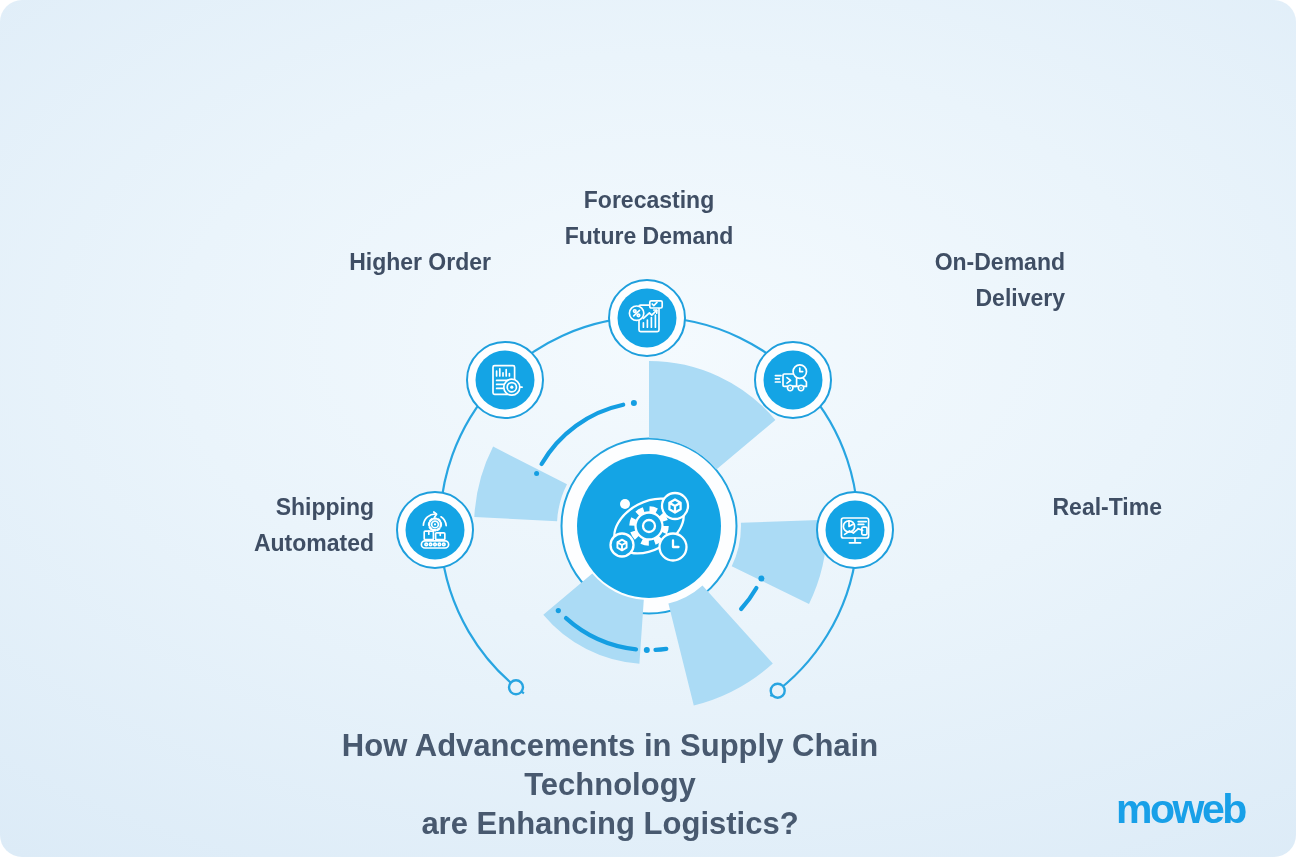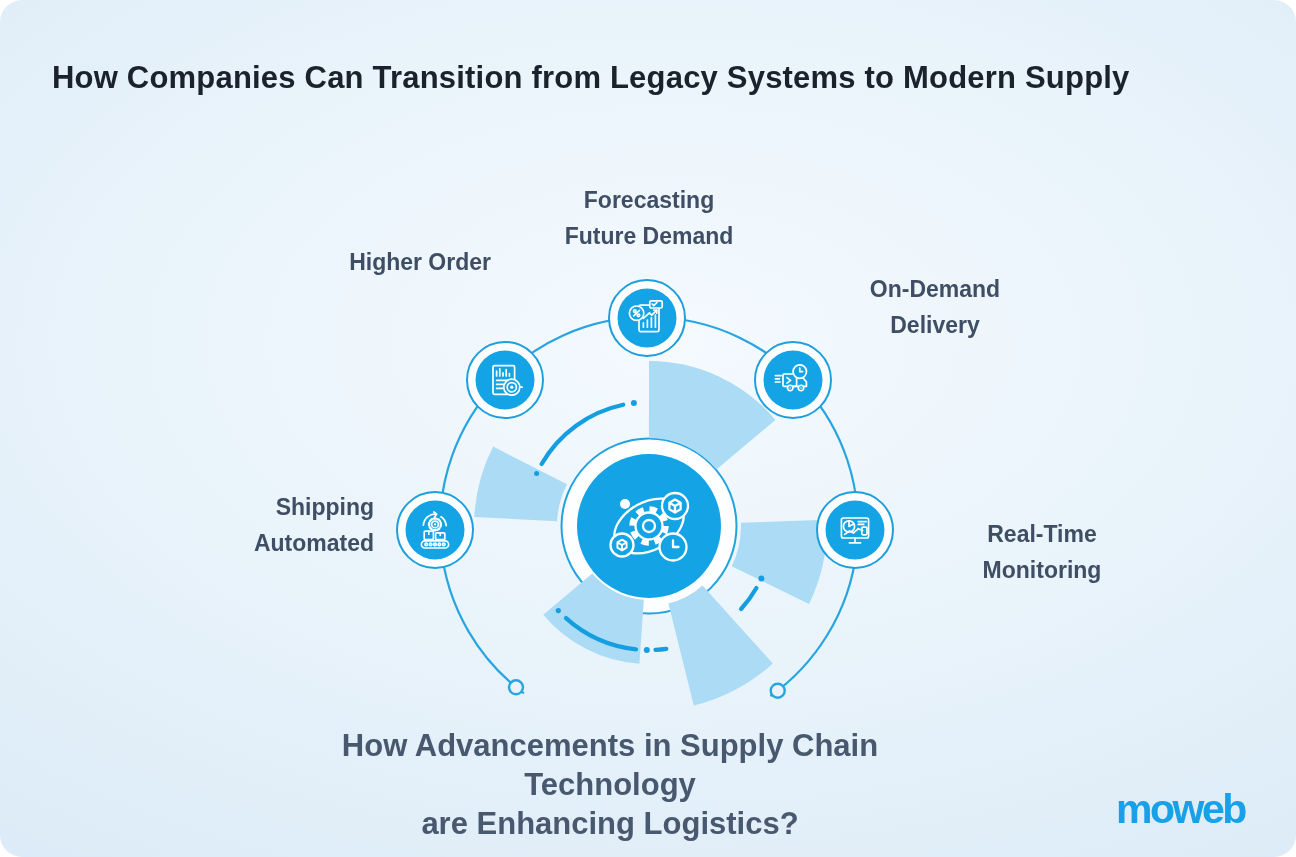--- a/index.html
+++ b/index.html
@@ -9,21 +9,21 @@
     font-family:"Liberation Sans",sans-serif;
   }
   .title{
     position:absolute;left:52px;top:49px;width:1190px;margin:0;
     font-size:31px;line-height:57px;font-weight:700;color:#19222D;letter-spacing:.2px;
   }
   .diagram-svg{position:absolute;left:0;top:0;}
   .node-label{position:absolute;font-size:23px;line-height:36px;font-weight:700;color:#3F4E64;}
   .nl-center{text-align:center;}
   .nl-right{text-align:right;}
-  .nl-left{text-align:center;margin-top:27px;}
+  .nl-left{text-align:right;}
   .footer-q{
     position:absolute;left:310px;top:726px;width:600px;text-align:center;
     font-size:31px;line-height:39px;font-weight:700;color:#48596F;
   }
   .brand{
     position:absolute;left:1116px;top:762px;
     font-size:41px;font-weight:700;color:#18A0E8;letter-spacing:-2.5px;margin-top:24px;
   }
   
   .st{stroke:#28A5E1;stroke-width:2.2;fill:none;}
@@ -38,21 +38,21 @@
   .teeth{stroke:#ffffff;stroke-width:6.5;fill:none;stroke-dasharray:7.2 5.76;}
   .gt{stroke-width:3;stroke-dasharray:2.9 2.5;}
   .bfill{fill:#14A4E5;}
   .wfill{fill:#ffffff;stroke:none;}
 </style>
 </head>
 <body>
 
 <div class="card">
 
-  <h1 class="title"><span>How Companies Can Transition from Legacy Systems to Modern Supply</span><br></h1>
+  <h1 class="title"><br></h1>
 
   <svg class="diagram-svg" width="1296" height="857" viewBox="0 0 1296 857">
 
     <path class="st" d="M 523.9,693.4 A 209,209 0 1 1 770.4,696.1"></path>
     <circle class="enddot" cx="516" cy="687.3" r="7"></circle>
     <circle class="enddot" cx="777.7" cy="690.7" r="7"></circle>
 
     <circle cx="649" cy="526" r="87.5" fill="#FDFEFF" stroke="#22A3DF" stroke-width="2"></circle>
 
     <path class="wedge" d="M 649,361 A 165,165 0 0 1 775.4,419.9 L 716.4,469.4 A 88,88 0 0 0 649,438 Z"></path>
@@ -200,21 +200,20 @@
     <div>Delivery</div>
   </div>
 
   <div class="node-label nl-right" style="left:134px;top:489px;width:240px;">
     <div>Shipping</div>
     <div>Automated</div>
   </div>
 
   <div class="node-label nl-left" style="left:922px;top:489px;width:240px;">
     <div>Real-Time</div>
-    <div>Monitoring</div>
   </div>
 
   <div class="footer-q">
     <div>How Advancements in Supply Chain Technology</div>
     <div>are Enhancing Logistics?</div>
   </div>
 
   <div class="brand">moweb</div>
 
 </div>

